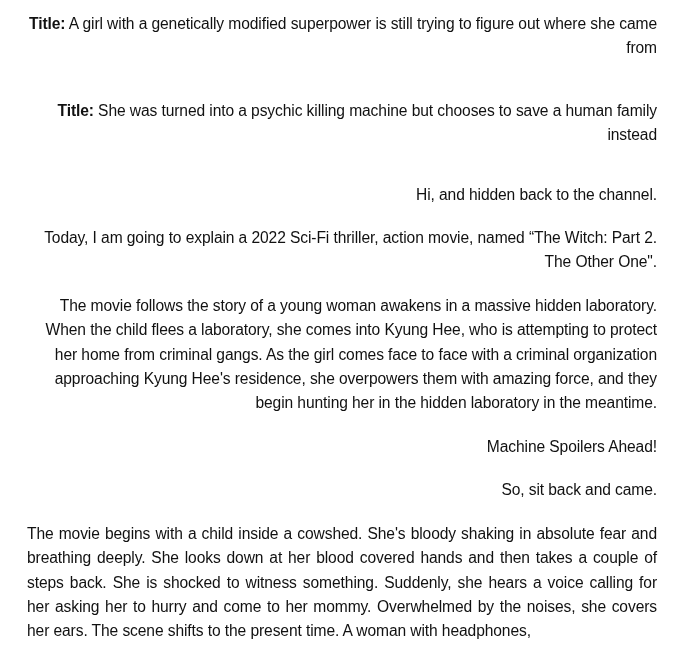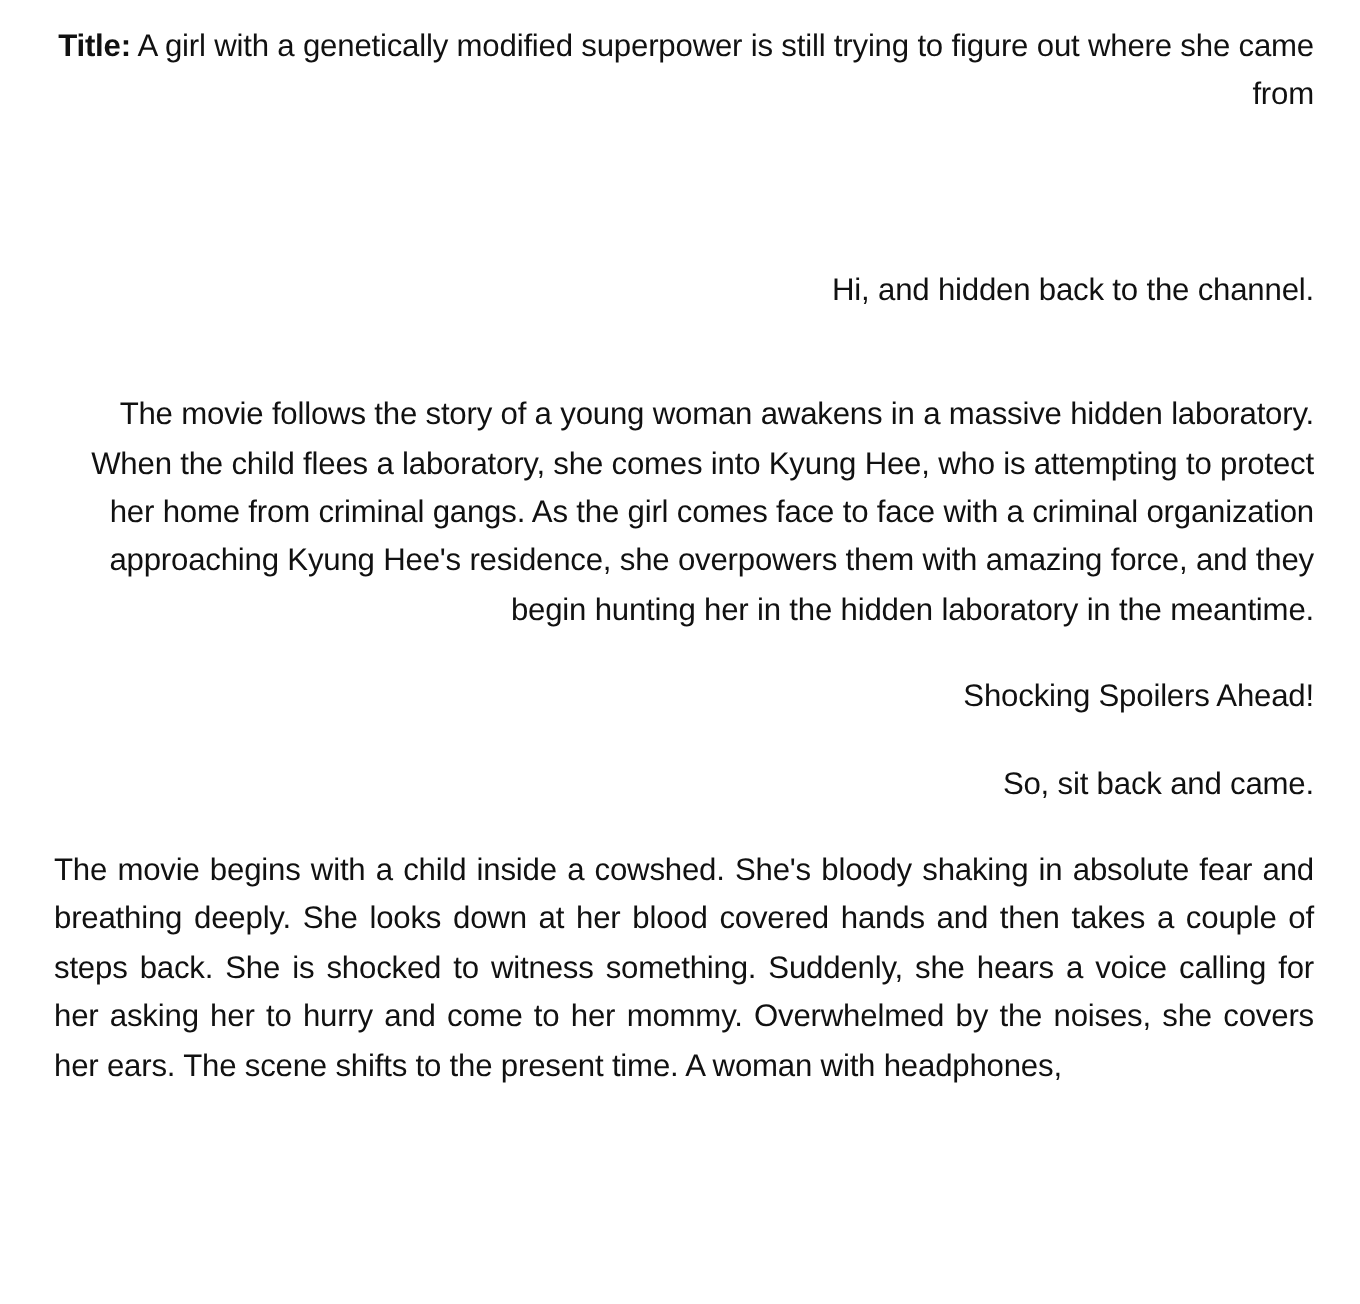--- a/index.html
+++ b/index.html
@@ -50,35 +50,37 @@
 <div class="page">
   <div class="doc-body">
 
     <p class="para"><span class="lead">Title:</span><span class="body-text"> A girl with a genetically modified superpower is still trying to figure out where she came from</span></p>
 
     <div class="spacer-sm"></div>
 
 
     <div class="spacer-sm"></div>
 
+    <p class="para"><span class="lead">Title:</span><span class="body-text"> She was turned into a psychic killing machine but chooses to save a human family instead</span></p>
 
     <div class="spacer-md"></div>
 
     <p class="para">Hi, and hidden back to the channel.</p>
 
     <div class="spacer-sm"></div>
 
+    <p class="para">Today, I am going to explain a 2022 Sci-Fi thriller, action movie, named “The Witch: Part 2. The Other One".</p>
 
     <div class="spacer-sm"></div>
 
     <p class="para">The movie follows the story of a young woman awakens in a massive hidden laboratory. When the child flees a laboratory, she comes into Kyung Hee, who is attempting to protect her home from criminal gangs. As the girl comes face to face with a criminal organization approaching Kyung Hee's residence, she overpowers them with amazing force, and they begin hunting her in the hidden laboratory in the meantime.</p>
 
     <div class="spacer-sm"></div>
 
-    <p class="para">Shocking Spoilers Ahead!</p>
+    <p class="para">Machine Spoilers Ahead!</p>
 
     <div class="spacer-sm"></div>
 
     <p class="para">So, sit back and came.</p>
 
     <div class="spacer-sm"></div>
 
     <p class="para justify">The movie begins with a child inside a cowshed. She's bloody shaking in absolute fear and breathing deeply. She looks down at her blood covered hands and then takes a couple of steps back. She is shocked to witness something. Suddenly, she hears a voice calling for her asking her to hurry and come to her mommy. Overwhelmed by the noises, she covers her ears. The scene shifts to the present time. A woman with headphones,</p>
 
   </div>

